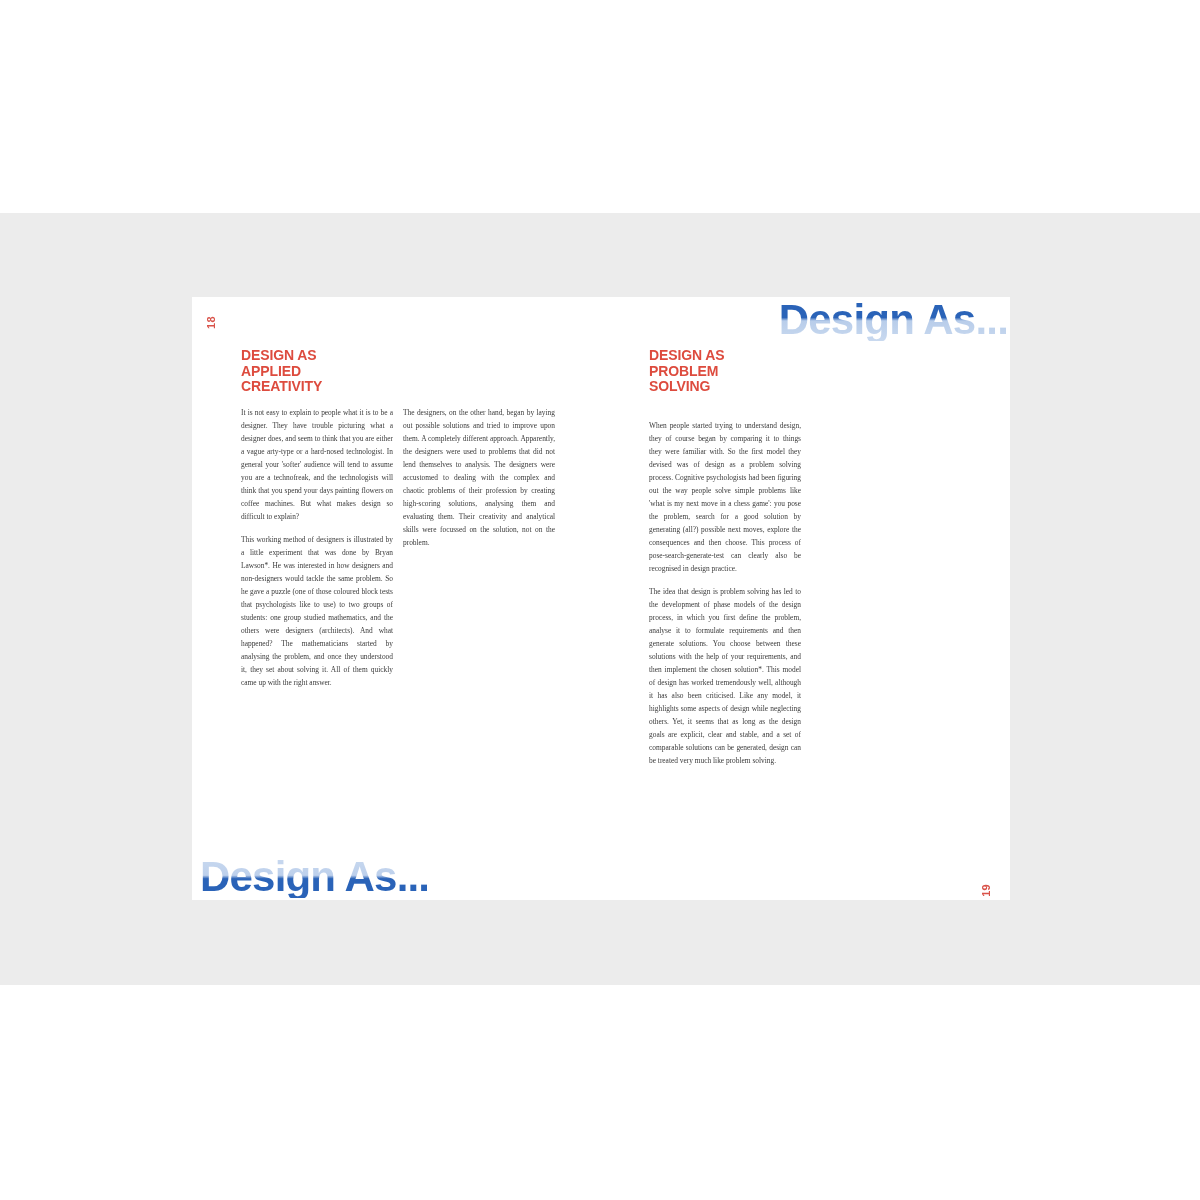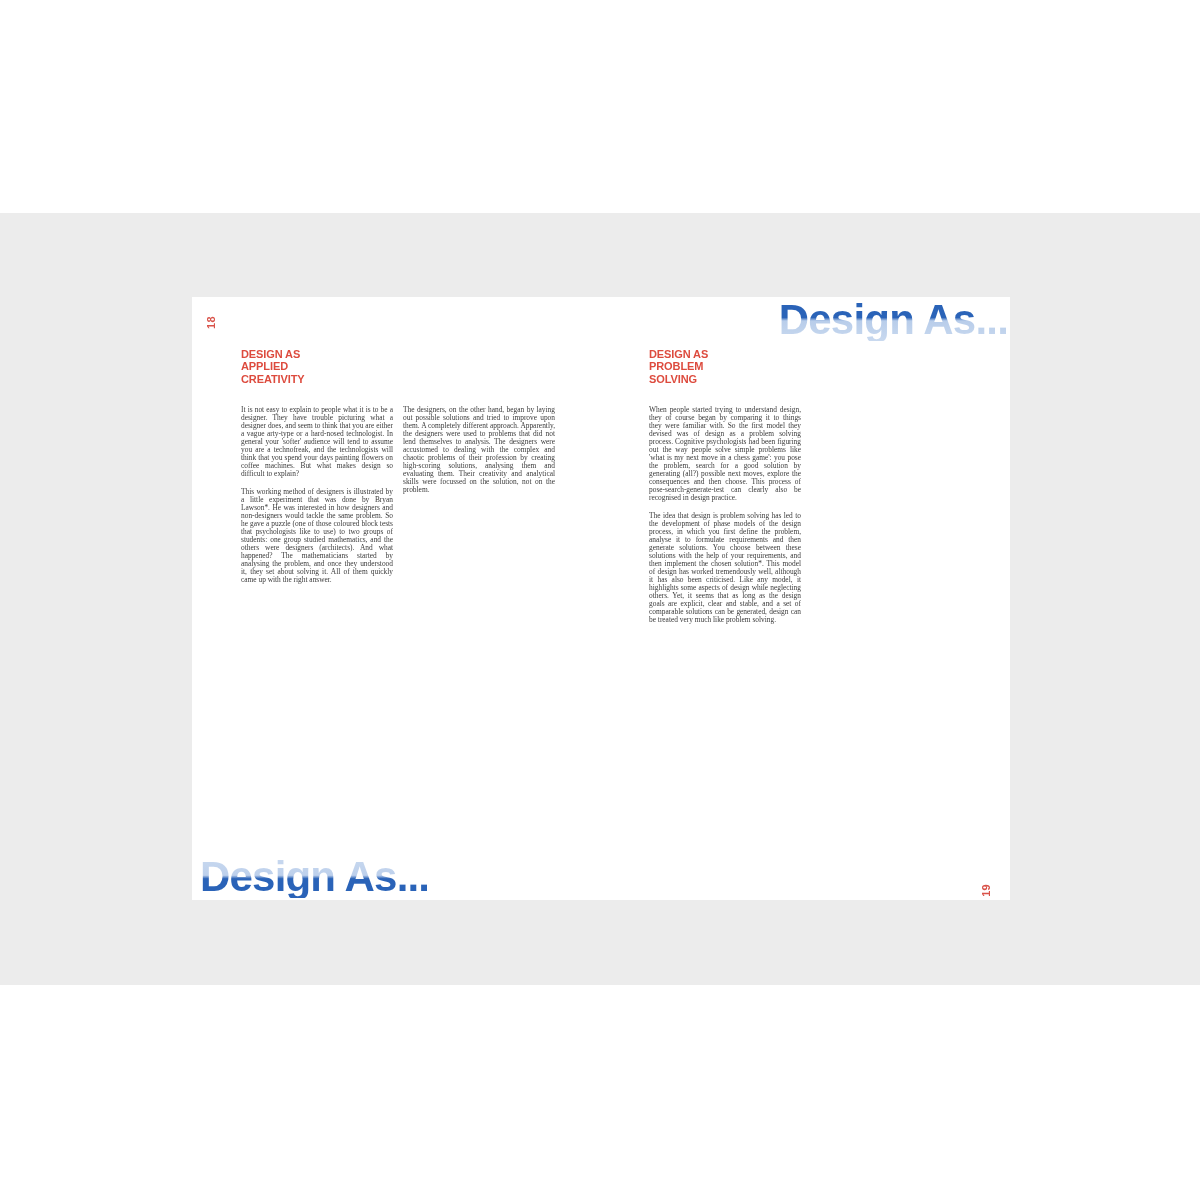--- a/index.html
+++ b/index.html
@@ -113,50 +113,50 @@
     -webkit-background-clip: text;
     background-clip: text;
     color: transparent;
   }
 
   
   .section-heading {
     position: absolute;
     font-family: "Liberation Sans", sans-serif;
     font-weight: bold;
-    font-size: 11px;
+    font-size: 14px;
     line-height: 1.12;
     color: #dd4b3e;
     letter-spacing: -0.1px;
     white-space: pre-line;
     text-transform: uppercase;
   }
   .heading-left  { left: 49px; top: 51px; }
   .heading-right { left: 48px; top: 51px; }
 
   
   .col {
     position: absolute;
     width: 152px;
     font-family: "Liberation Serif", serif;
     font-size: 7.4px;
-    line-height: 8px;
+    line-height: 13px;
     color: #3a3a3a;
     text-align: justify;
     text-justify: inter-word;
     hyphens: manual;
   }
   .col p {
     margin: 0 0 10px 0;
   }
   .col p:last-child { margin-bottom: 0; }
 
   .col-l1 { left: 49px;  top: 109px; }
   .col-l2 { left: 211px; top: 109px; }
-  .col-r1 { left: 48px;  top: 109px; }
+  .col-r1 { left: 48px;  top: 122px; }
   .col-r2 { left: 210px; top: 109px; }
 </style>
 </head>
 <body>
 
 <div id="viewport">
 
   <div class="gray-band"></div>
 
   <div class="spread">

